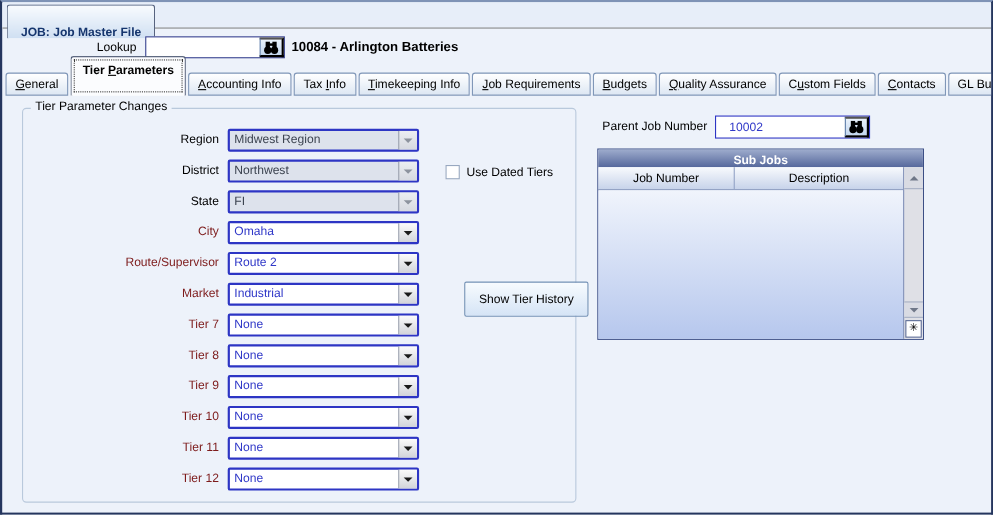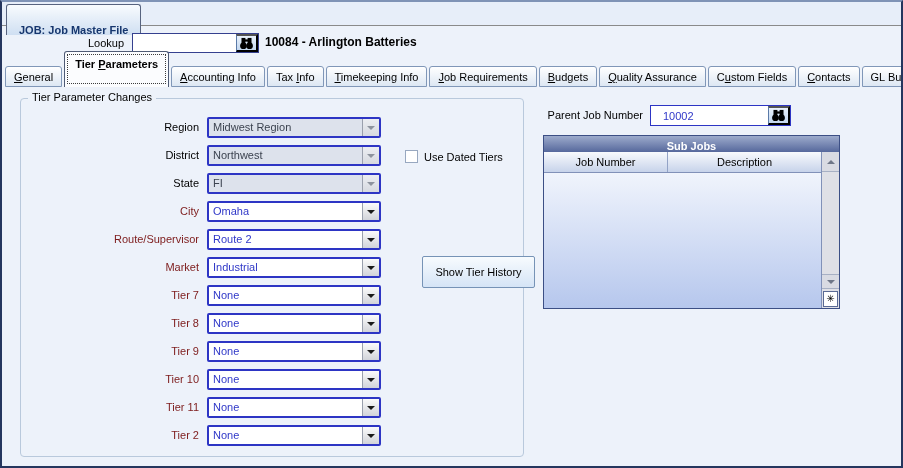--- a/index.html
+++ b/index.html
@@ -241,21 +241,21 @@
       <div class="frow">
         <div class="flabel req">Tier 11</div>
         <div class="combo">
           <div class="val">None</div>
           <div class="dd">
             <div class="tri"></div>
           </div>
         </div>
       </div>
       <div class="frow">
-        <div class="flabel req">Tier 2</div>
+        <div class="flabel req">Tier 12</div>
         <div class="combo">
           <div class="val">None</div>
           <div class="dd">
             <div class="tri"></div>
           </div>
         </div>
       </div>
     </div>
 
   <div class="check-row">

